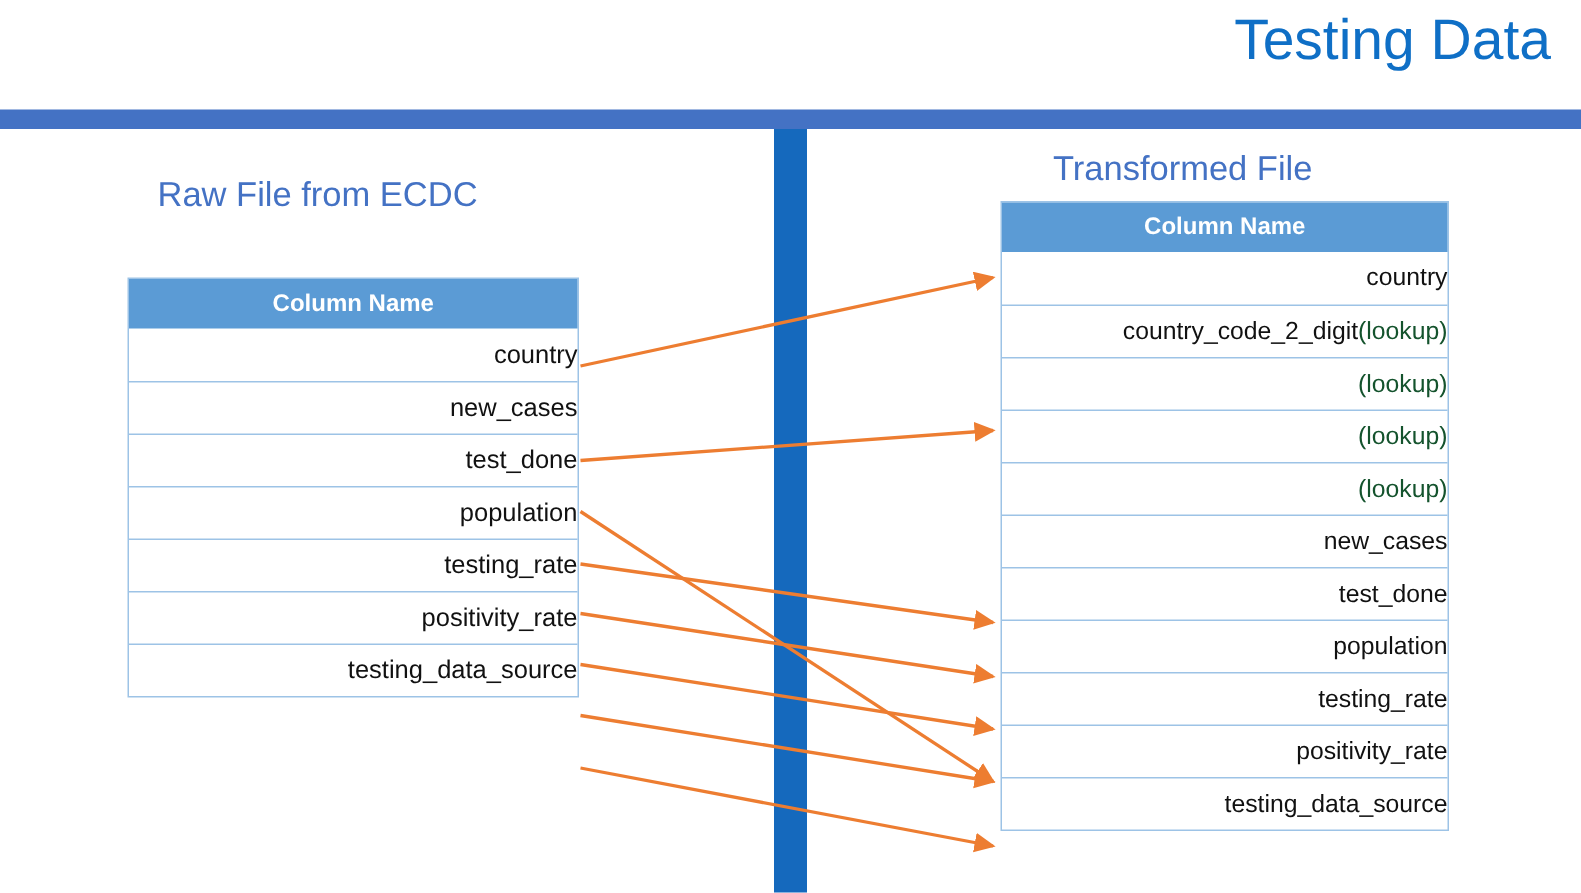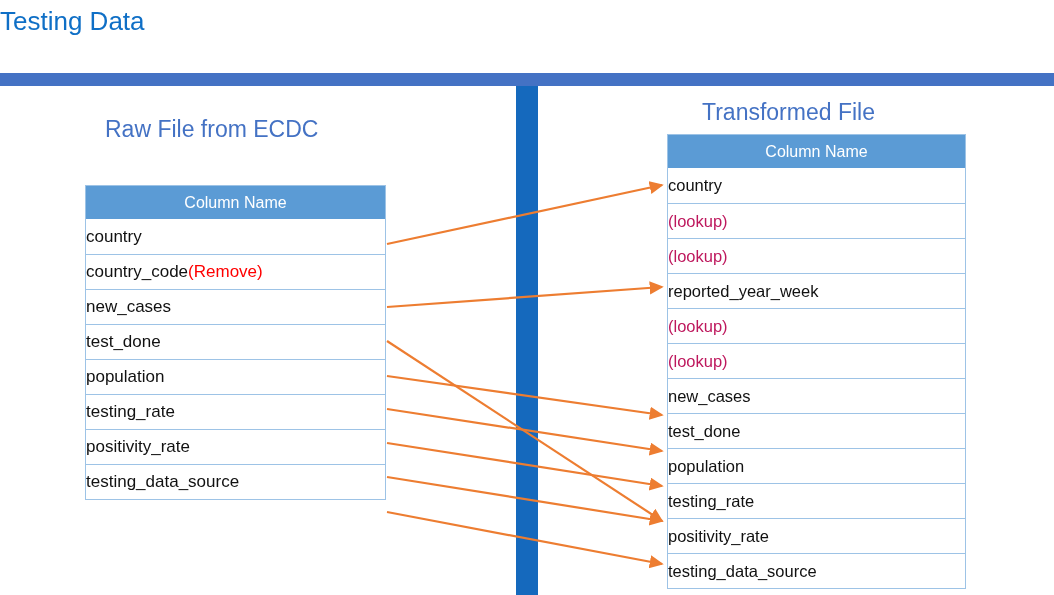--- a/index.html
+++ b/index.html
@@ -8,22 +8,22 @@
     background:#ffffff;
     font-family:"Liberation Sans", sans-serif;
     overflow:hidden;
     position:relative;
   }
   #slide{position:absolute;inset:0;width:1054px;height:595px;}
 
   
   .slide-title{
     position:absolute;left:0;top:6px;width:1034px;
-    text-align:left;
-    font-size:26px;
+    text-align:right;
+    font-size:38px;
     color:#0F6FC6;
     font-family:"Liberation Sans", sans-serif;
     letter-spacing:0px;
   }
 
   
   .hbar{
     position:absolute;left:0;top:73px;width:1054px;height:13px;
     background:#4472C4;
   }
@@ -51,40 +51,40 @@
     box-sizing:border-box;
     background:#ffffff;
   }
   .tbl-left{left:85px;top:185px;width:301px;}
   .tbl-right{left:667px;top:134px;width:299px;}
 
   .thead{
     height:33px;
     background:#5B9BD5;
     color:#ffffff;
-    font-weight:normal;
+    font-weight:bold;
     font-size:16px;
     display:flex;align-items:center;justify-content:center;
     box-sizing:border-box;
   }
   .trow{
     height:35px;
-    display:flex;align-items:center;justify-content:flex-start;
+    display:flex;align-items:center;justify-content:flex-end;
     border-top:1px solid #9DC3E6;
     box-sizing:border-box;
     font-size:17px;
     color:#111111;
     white-space:nowrap;
   }
   .tbl-right .trow{font-size:16.5px;}
   .tbl-left  .trow:first-of-type{border-top:none;}
   .tbl-right .trow:first-of-type{border-top:none;}
 
   .tag-remove{color:#FF0000;}
-  .tag-lookup{color:#be185d;}
+  .tag-lookup{color:#14532d;}
   .cell-txt{display:inline;}
 
   
   .arrows{position:absolute;left:0;top:0;width:1054px;height:595px;pointer-events:none;}
 </style>
 </head>
 <body>
 
 <div id="slide">
 
@@ -93,24 +93,20 @@
   <div class="vbar"></div>
 
   <div class="section-head head-right">Transformed File</div>
   <div class="section-head head-left">Raw File from ECDC</div>
 
   <div class="tbl tbl-left">
     <div class="thead">Column Name</div>
     <div id="left-rows">
         <div class="trow">
           <span class="cell-txt">country</span>
-        </div>
-        <div class="trow">
-          <span class="cell-txt">country_code </span>
-          <span class="tag-remove">(Remove)</span>
         </div>
         <div class="trow">
           <span class="cell-txt">new_cases</span>
         </div>
         <div class="trow">
           <span class="cell-txt">test_done</span>
         </div>
         <div class="trow">
           <span class="cell-txt">population</span>
         </div>
@@ -126,27 +122,25 @@
       </div>
   </div>
 
   <div class="tbl tbl-right">
     <div class="thead">Column Name</div>
     <div id="right-rows">
         <div class="trow">
           <span class="cell-txt">country</span>
         </div>
         <div class="trow">
+          <span class="cell-txt">country_code_2_digit </span>
           <span class="tag-lookup">(lookup)</span>
         </div>
         <div class="trow">
           <span class="tag-lookup">(lookup)</span>
-        </div>
-        <div class="trow">
-          <span class="cell-txt">reported_year_week</span>
         </div>
         <div class="trow">
           <span class="tag-lookup">(lookup)</span>
         </div>
         <div class="trow">
           <span class="tag-lookup">(lookup)</span>
         </div>
         <div class="trow">
           <span class="cell-txt">new_cases</span>
         </div>

